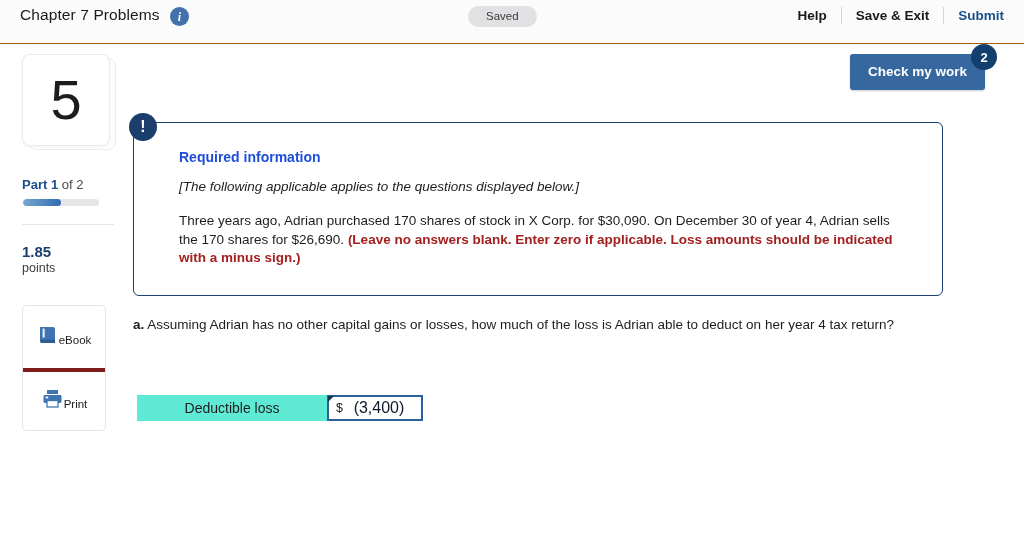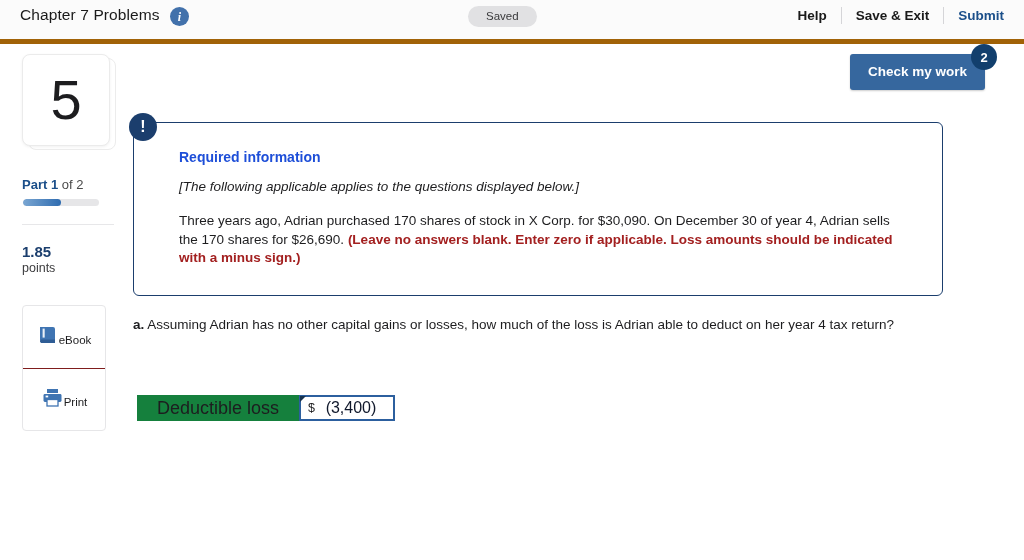--- a/index.html
+++ b/index.html
@@ -9,21 +9,21 @@
     background: #ffffff;
     font-family: "Liberation Sans", sans-serif;
     overflow: hidden;
   }
 
   
   .header {
     position: absolute; left: 0; top: 0;
     width: 1024px; height: 44px;
     background: #fbfbfb;
-    border-bottom: 5px solid #a16207;
+    border-bottom: 1px solid #a16207;
   }
   .hdr-title {
     position: absolute; left: 20px; top: 6px;
     font-size: 15.5px; color: #1a1a1a; letter-spacing: .1px;
   }
   .info-icon {
     position: absolute; left: 170px; top: 7px;
     width: 19px; height: 19px; border-radius: 50%;
     background: #4271ab;
     color: #fff; font-size: 12px; font-style: italic;
@@ -115,21 +115,21 @@
 
   .tool-card {
     position: absolute; left: 22px; top: 305px;
     width: 84px; border: 1px solid #e6e6e8; border-radius: 4px;
     background: #fff;
   }
   .tool-item {
     height: 62px; display: flex; flex-direction: row;
     align-items: center; justify-content: center; cursor: pointer;
   }
-  .tool-item + .tool-item { border-top: 1px solid #7f1d1d; }
+  .tool-item + .tool-item { border-top: 4px solid #7f1d1d; }
   .tool-label { font-size: 11.5px; color: #1d1d1f; margin-top: 5px; }
 
   
   .req-box {
     position: absolute; left: 133px; top: 122px;
     width: 810px; height: 174px;
     border: 1px solid #1b3e6d; border-radius: 6px;
     background: #fff;
   }
   .excl-icon {
@@ -161,24 +161,24 @@
     width: 855px;
     font-size: 13.5px; color: #1d1d1f; line-height: 20px;
   }
 
   
   .ans-row {
     position: absolute; left: 137px; top: 395px;
     display: flex; align-items: stretch;
   }
   .ans-label-cell {
-    width: 162px; height: 26px;
-    background: #15803d;
-    display: flex; align-items: center; justify-content: center;
-    font-size: 18px; color: #1d1d1f;
+    width: 190px; height: 26px;
+    background: #5eead4;
+    display: flex; align-items: center; justify-content: center;
+    font-size: 14px; color: #1d1d1f;
   }
   .ans-input-cell {
     position: relative;
     width: 96px; height: 26px;
     background: #fff;
     border: 2px solid #2c5f9e;
     display: flex; align-items: center;
     padding: 0 6px 0 7px;
     cursor: text;
   }

